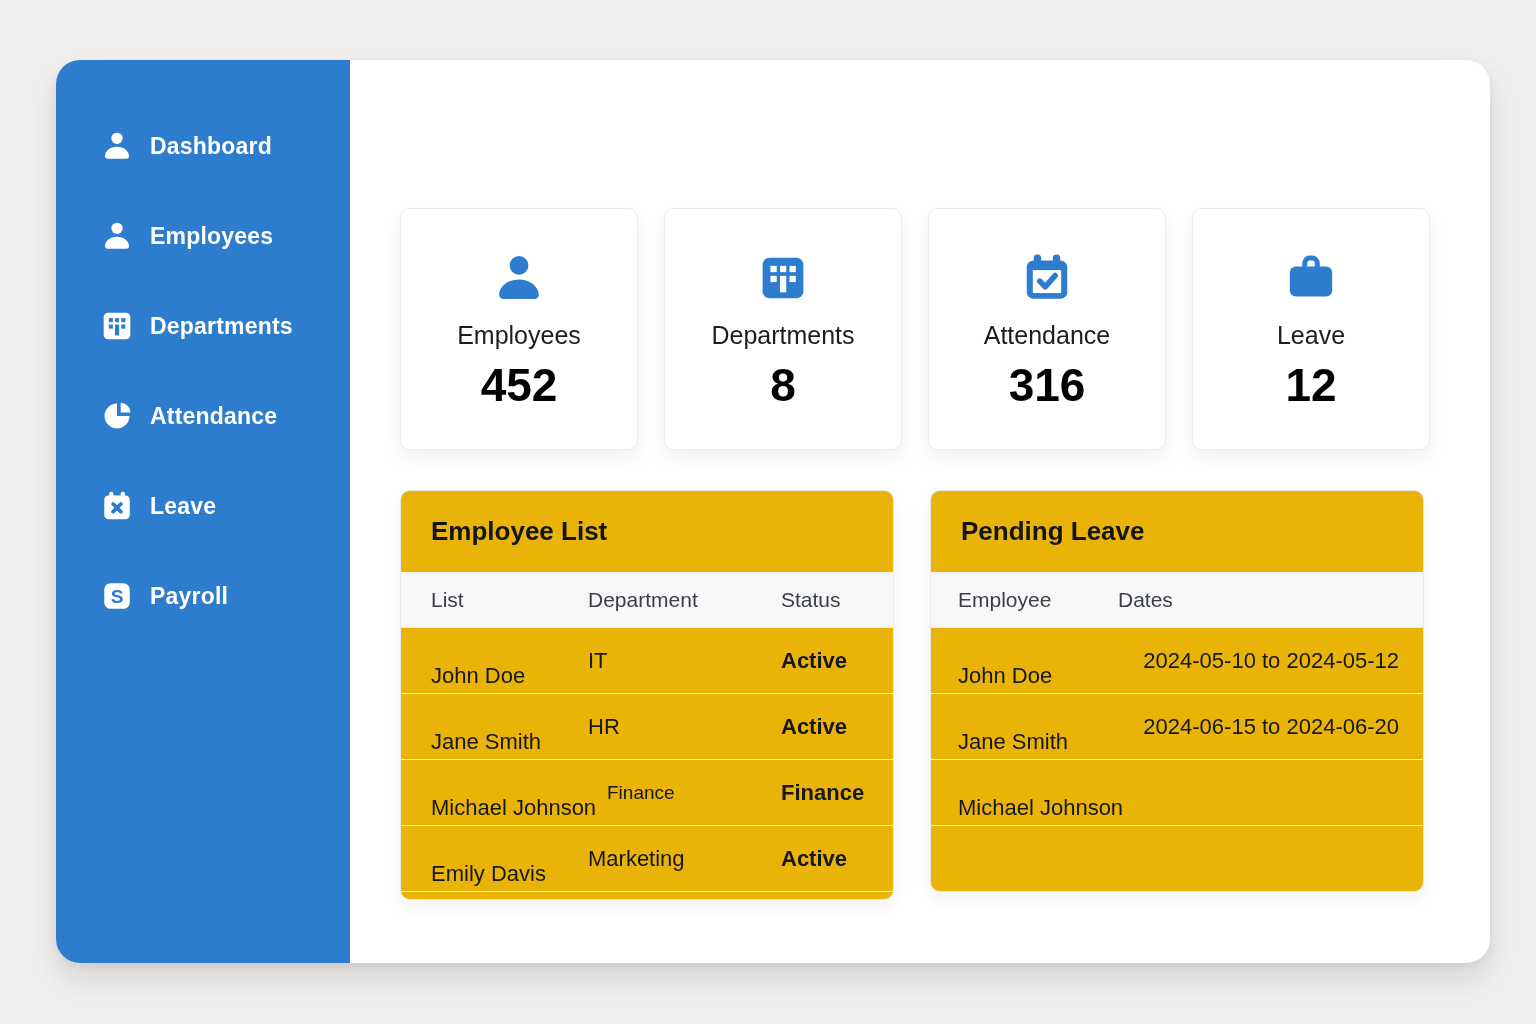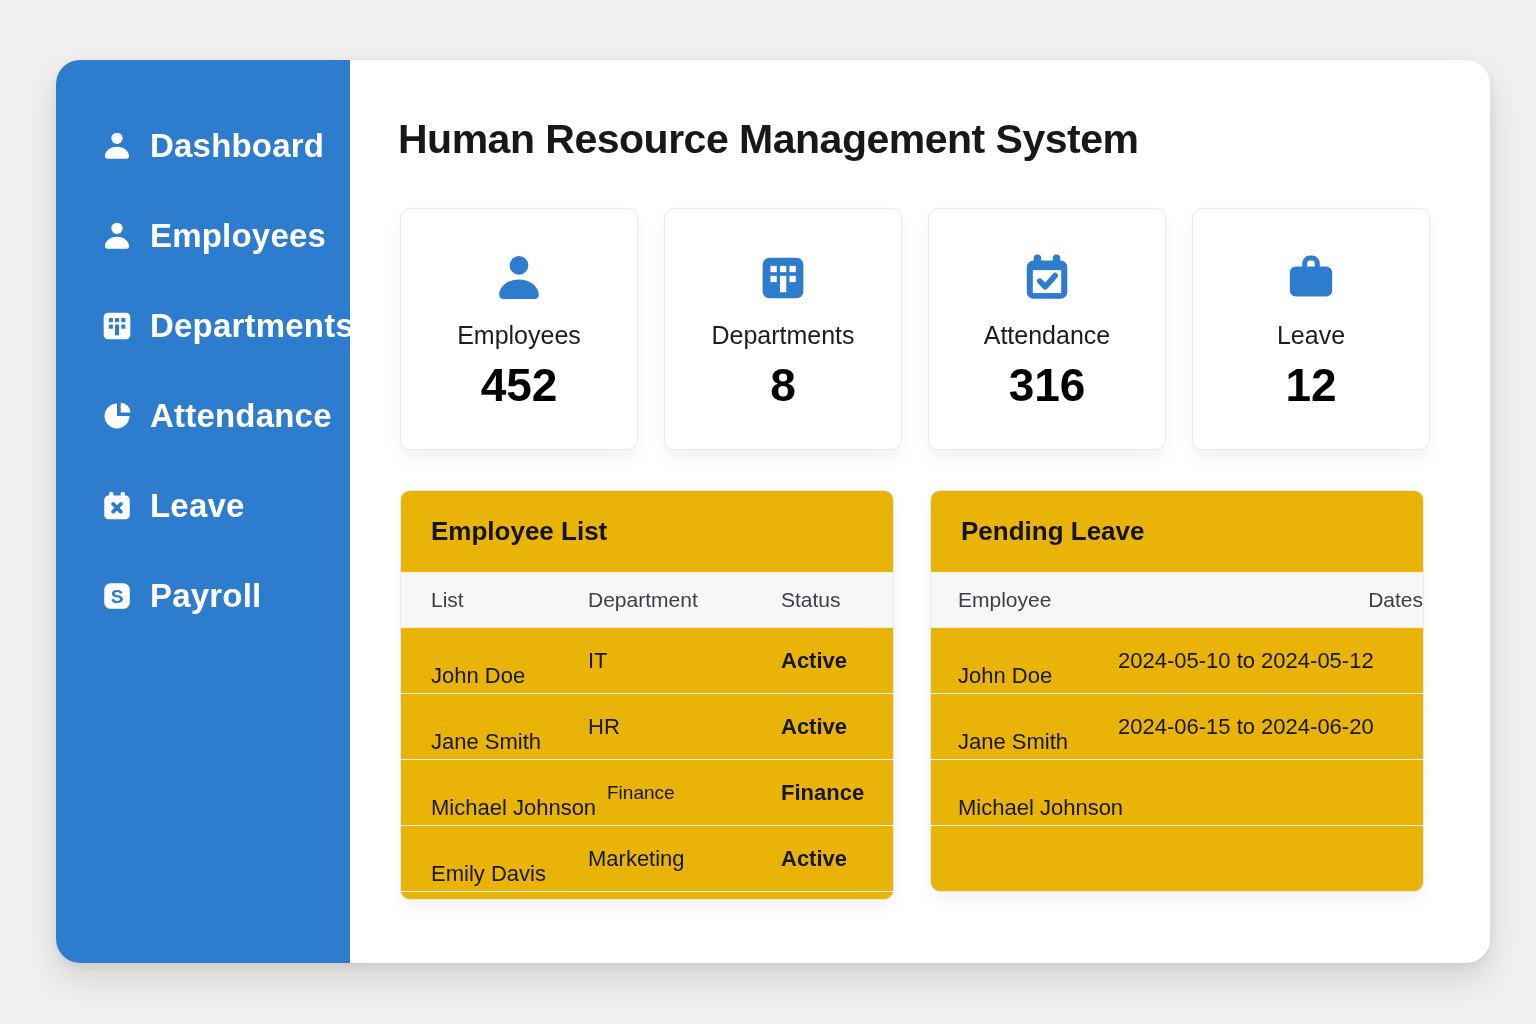--- a/index.html
+++ b/index.html
@@ -26,21 +26,21 @@
     border-radius:24px 0 0 24px;
     padding-top:41px;
   }
   .side-item {
     display:flex; align-items:center;
     height:90px; padding-left:44px;
     color:#ffffff; cursor:pointer;
   }
   .side-icon { width:34px; height:34px; flex:0 0 34px; display:flex; align-items:center; justify-content:center; }
   .side-icon svg { width:34px; height:34px; display:block; }
-  .side-label { margin-left:16px; font-size:33px; font-weight:600; letter-spacing:0.2px; }
+  .side-label { margin-left:16px; font-size:23px; font-weight:600; letter-spacing:0.2px; }
   
   .main { position:relative; flex:1; }
   .page-title {
     position:absolute; left:48px; top:56px;
     font-size:41px; font-weight:700; color:#18181b; letter-spacing:-0.5px;
     white-space:nowrap;
   }
   
   .stats { position:absolute; left:50px; top:148px; display:flex; gap:26px; }
   .stat-card {
@@ -69,22 +69,22 @@
   }
   .t-head {
     height:55px; background:#f7f7f7; color:#3a3f47; font-size:21px;
     border-bottom:1px solid #ececec;
   }
   .t-row { height:66px; font-size:22px; color:#16181c; border-bottom:1px solid #f0f0f0; }
   .grid-emp { display:grid; grid-template-columns:187px 193px 1fr; align-items:center; }
   .grid-emp > .c1 { padding-left:30px; }
   .grid-lv  { display:grid; grid-template-columns:187px 1fr; align-items:center; }
   .grid-lv > .c1 { padding-left:27px; white-space:nowrap; }
-  .grid-lv > .c2 { padding-right:24px; white-space:nowrap; }
-  .t-head.grid-lv > .c2 { text-align:right; padding-right:0; }
+  .grid-lv > .c2 { text-align:right; padding-right:24px; white-space:nowrap; }
+  .t-head.grid-lv > .c2 { text-align:left; padding-right:0; }
   .status { font-weight:600; }
   
   .t-row.quirk .dept { font-size:19px; padding-left:19px; }
   .t-row .c1 { white-space:nowrap;margin-top:30px; }
 </style>
 </head>
 <body>
 
 <div class="window">
 
@@ -154,21 +154,20 @@
             <text x="12" y="17" font-size="13.5" font-weight="700" fill="#2d7ccd" text-anchor="middle" font-family="Liberation Sans, sans-serif">S</text>
           </svg>
       </span>
       <span class="side-label">Payroll</span>
     </div>
 
   </aside>
 
   <main class="main">
 
-    <h1 class="page-title">Human Resource Management System</h1>
 
     <section class="stats">
 
       <div class="stat-card">
         <span class="stat-icon">
           <svg viewBox="0 0 24 24" width="56" height="56">
               <circle cx="12" cy="6.6" r="4" fill="#2d7ccd"></circle>
               <path d="M12 12.6c-4.7 0-8.5 3-8.5 6.7 0 1 .8 1.7 1.8 1.7h13.4c1 0 1.8-.7 1.8-1.7 0-3.7-3.8-6.7-8.5-6.7z" fill="#2d7ccd"></path>
             </svg>
         </span>

